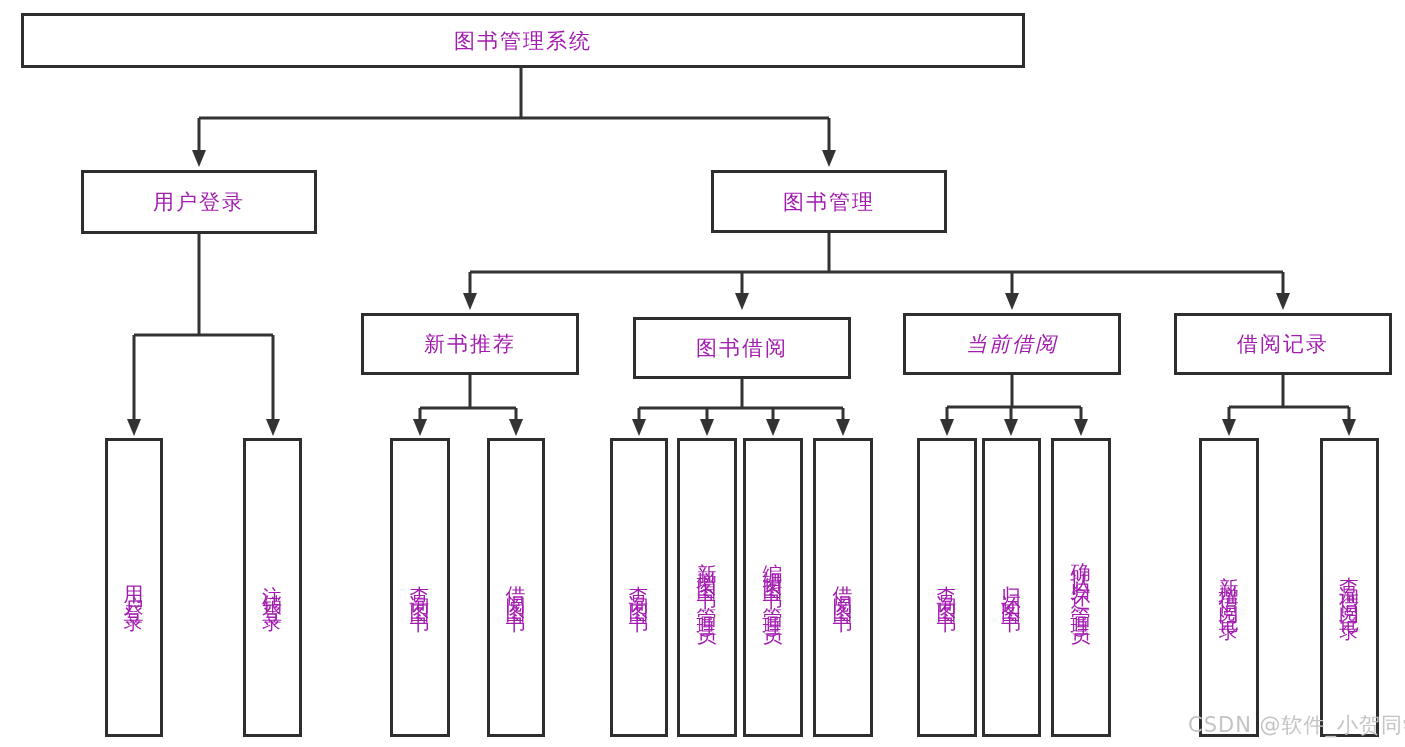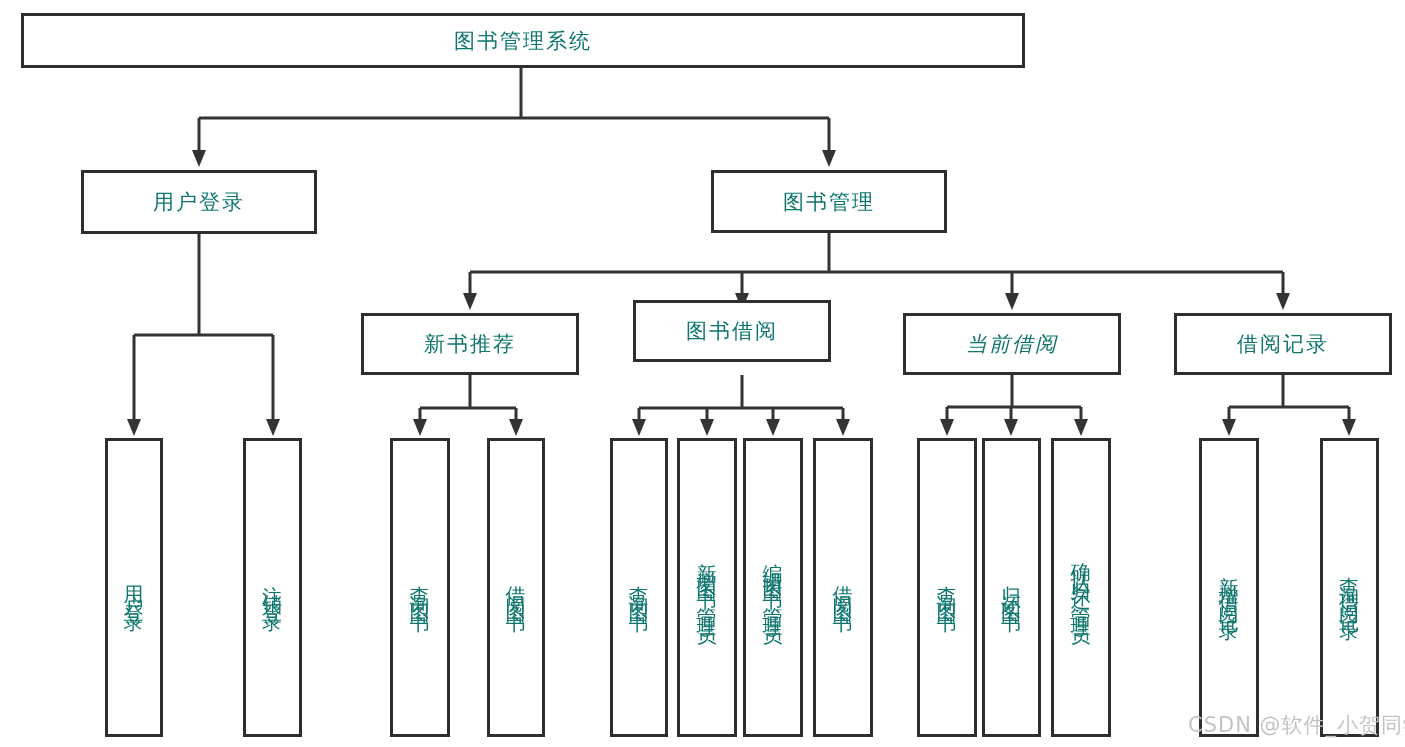--- a/index.html
+++ b/index.html
@@ -15,21 +15,21 @@
     position: absolute;
     left: 0; top: 0;
     width: 1405px; height: 747px;
     pointer-events: none;
   }
   .box {
     position: absolute;
     box-sizing: border-box;
     background: #ffffff;
     border: 3px solid #2e2e2e;
-    color: #0f766e;
+    color: #a21caf;
     display: flex;
     align-items: center;
     justify-content: center;
     text-align: center;
     z-index: 2;
   }
   .box.h {
     font-size: 21px;
     letter-spacing: 2px;
     white-space: nowrap;
@@ -115,21 +115,21 @@
       <polygon class="edge-arrow" points="1342,419 1356,419 1349,436"></polygon>
     </g>
   </svg>
 
   <div class="box h" style="left:21px; top:13px; width:1004px; height:55px;">图书管理系统</div>
 
   <div class="box h" style="left:81px; top:170px; width:236px; height:64px;">用户登录</div>
   <div class="box h" style="left:711px; top:170px; width:236px; height:63px;">图书管理</div>
 
   <div class="box h" style="left:361px; top:313px; width:218px; height:62px;">新书推荐</div>
-  <div class="box h" style="left:633px; top:300px; width:198px; height:62px;">图书借阅</div>
+  <div class="box h" style="left:633px; top:317px; width:218px; height:62px;">图书借阅</div>
   <div class="box h" style="left:903px; top:313px; width:218px; height:62px;font-style:italic;">当前借阅</div>
   <div class="box h" style="left:1174px; top:313px; width:218px; height:62px;">借阅记录</div>
 
   <div class="box v" style="left:105px; top:438px; width:58px; height:299px;">用户登录</div>
   <div class="box v" style="left:243px; top:438px; width:59px; height:299px;">注销登录</div>
 
   <div class="box v" style="left:390px; top:438px; width:60px; height:299px;">查询图书</div>
   <div class="box v" style="left:487px; top:438px; width:58px; height:299px;">借阅图书</div>
 
   <div class="box v" style="left:610px; top:438px; width:58px; height:299px;">查询图书</div>

